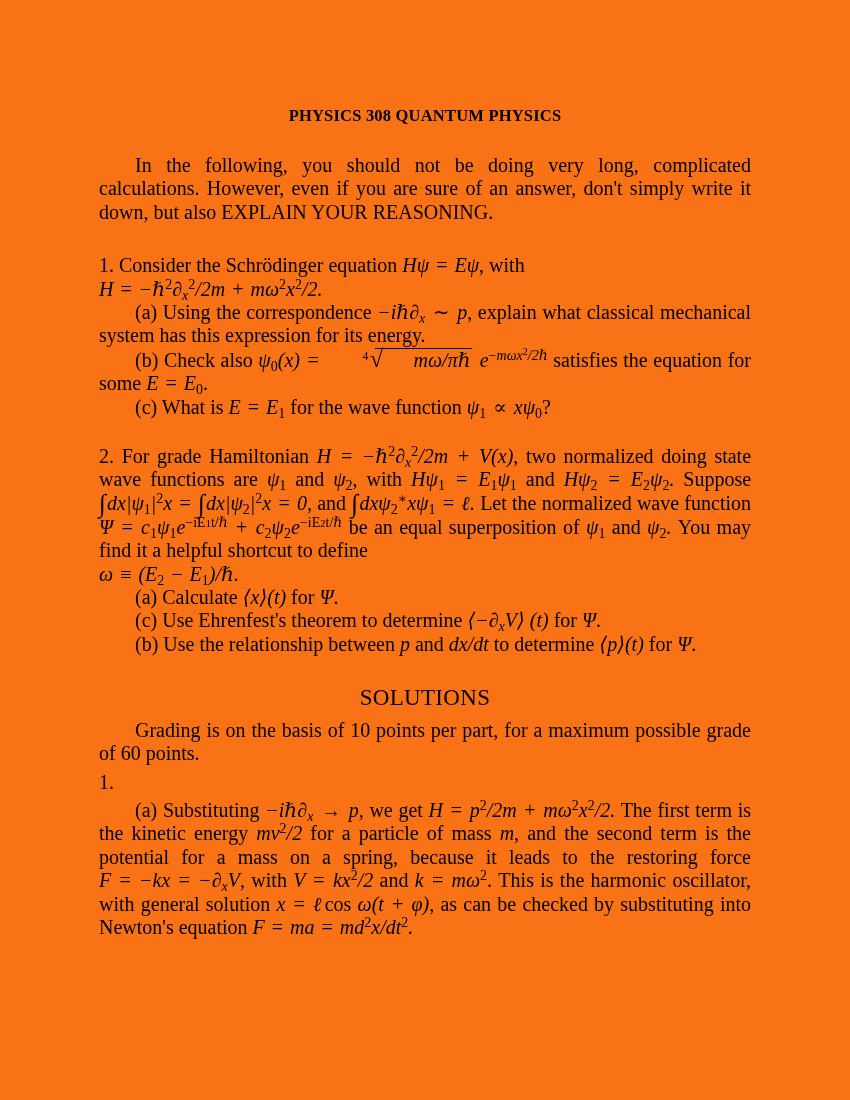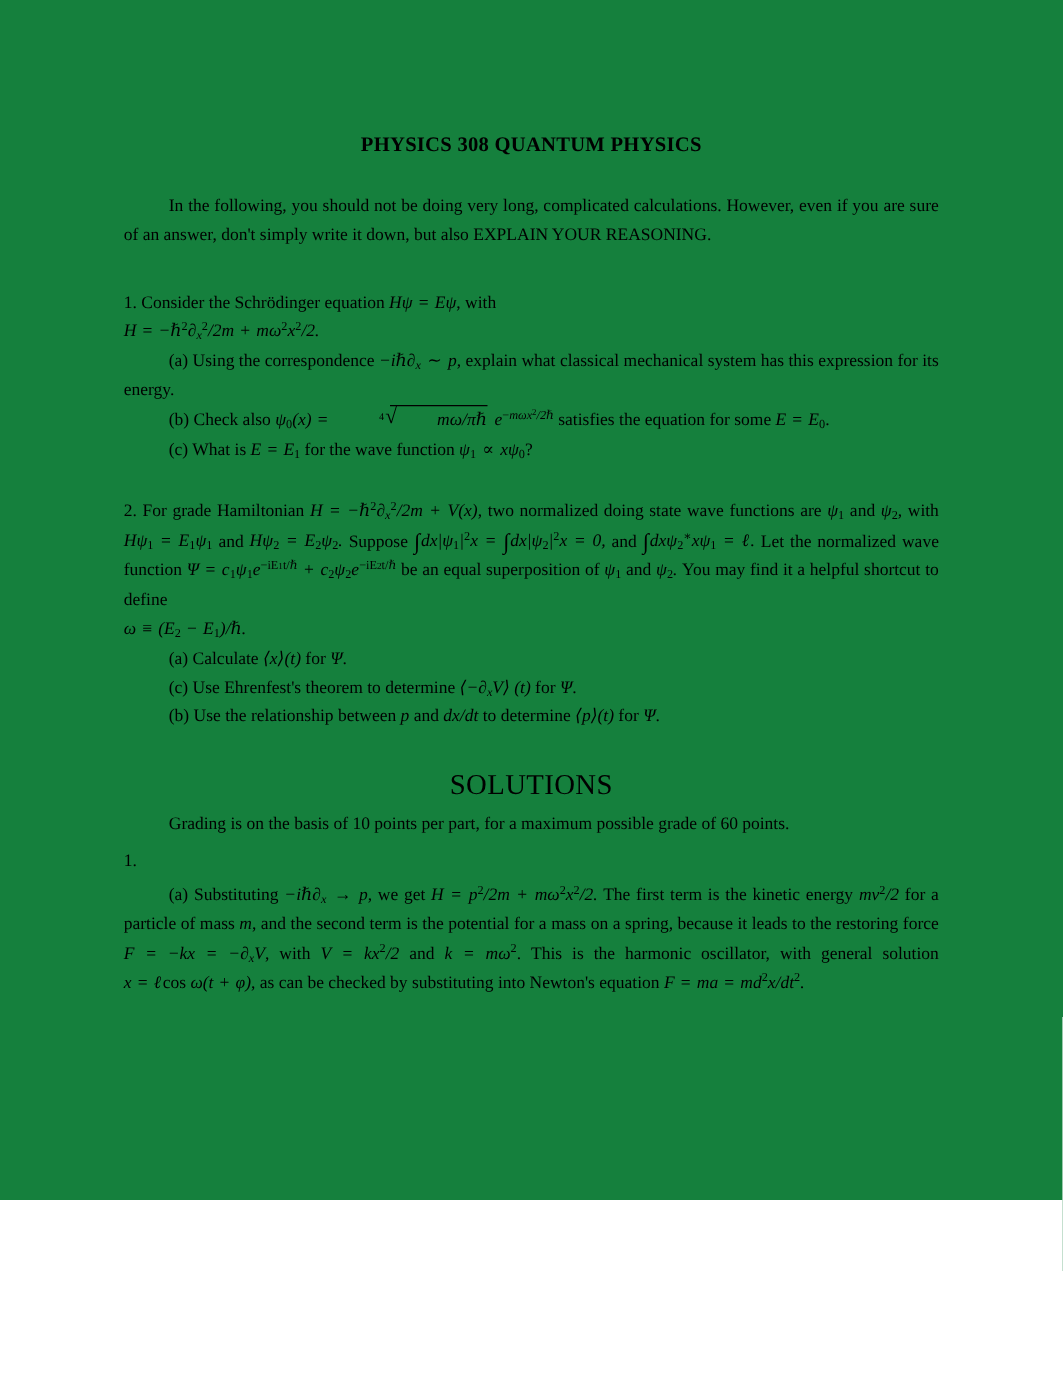--- a/index.html
+++ b/index.html
@@ -11,43 +11,43 @@
   body {
     width: 850px;
     height: 1100px;
     font-family: "Liberation Serif", "DejaVu Serif", serif;
     color: #000000;
     -webkit-font-smoothing: none;
   }
   .page {
     position: relative;
     width: 850px;
-    height: 960px;
-    background: #15803d;
+    height: 1100px;
+    background: #f97316;
     box-sizing: border-box;
   }
   .content {
     position: absolute;
     left: 99px;
     top: 105px;
     width: 652px;
   }
   .doc-title {
     text-align: center;
     font-weight: bold;
     font-size: 16.5px;
     line-height: 21px;
     letter-spacing: 0.2px;
   }
   .doc-title .line2 {
     display: block;
   }
   p.body-par {
     margin: 0;
-    font-size: 14px;
+    font-size: 20px;
     line-height: 23.4px;
     text-align: justify;
     text-justify: inter-word;
     -moz-text-align-last: left;
     text-align-last: left;
     hyphens: none;
   }
   p.indent {
     text-indent: 36px;
   }

